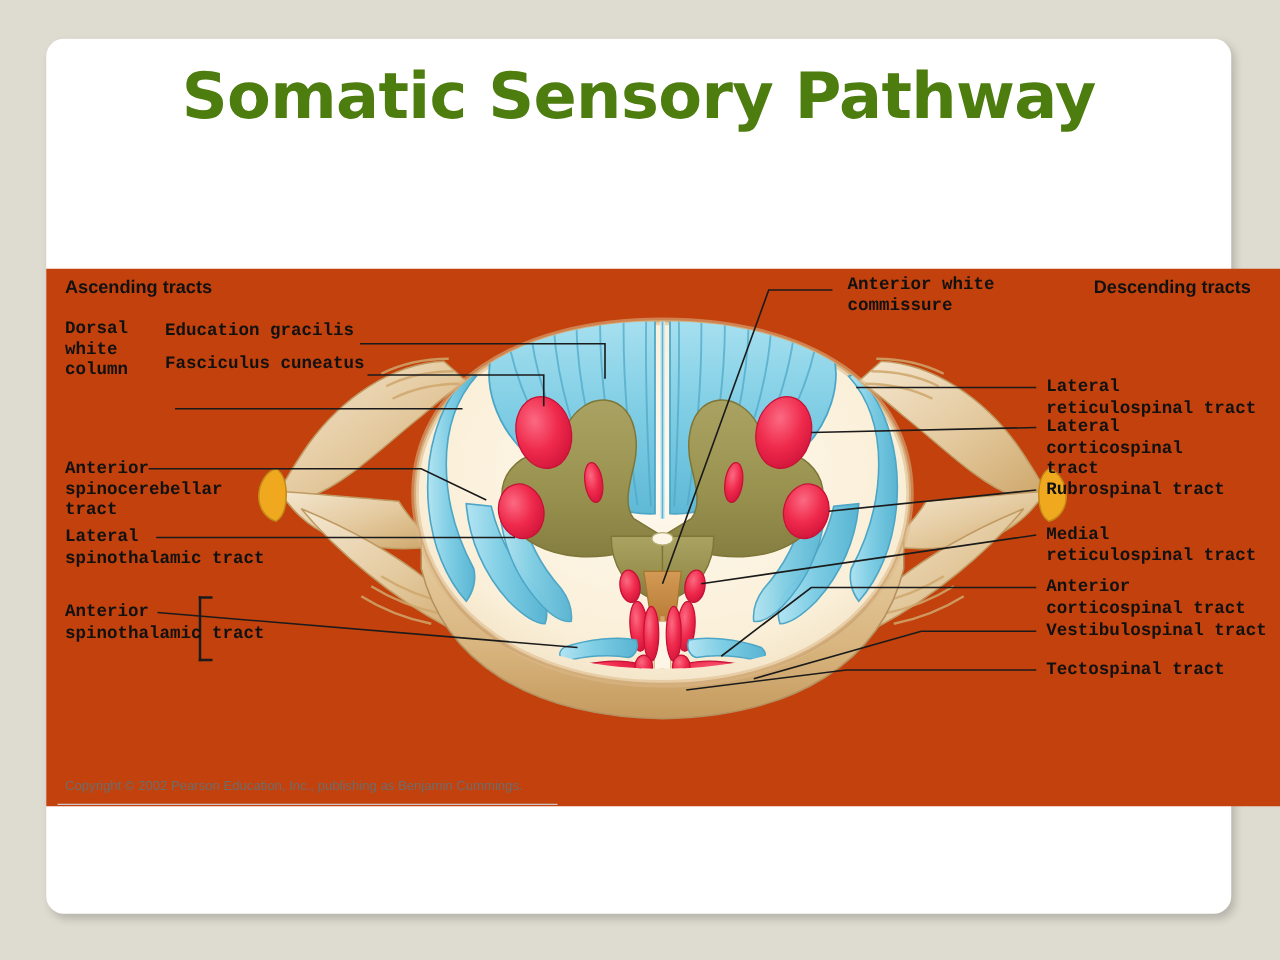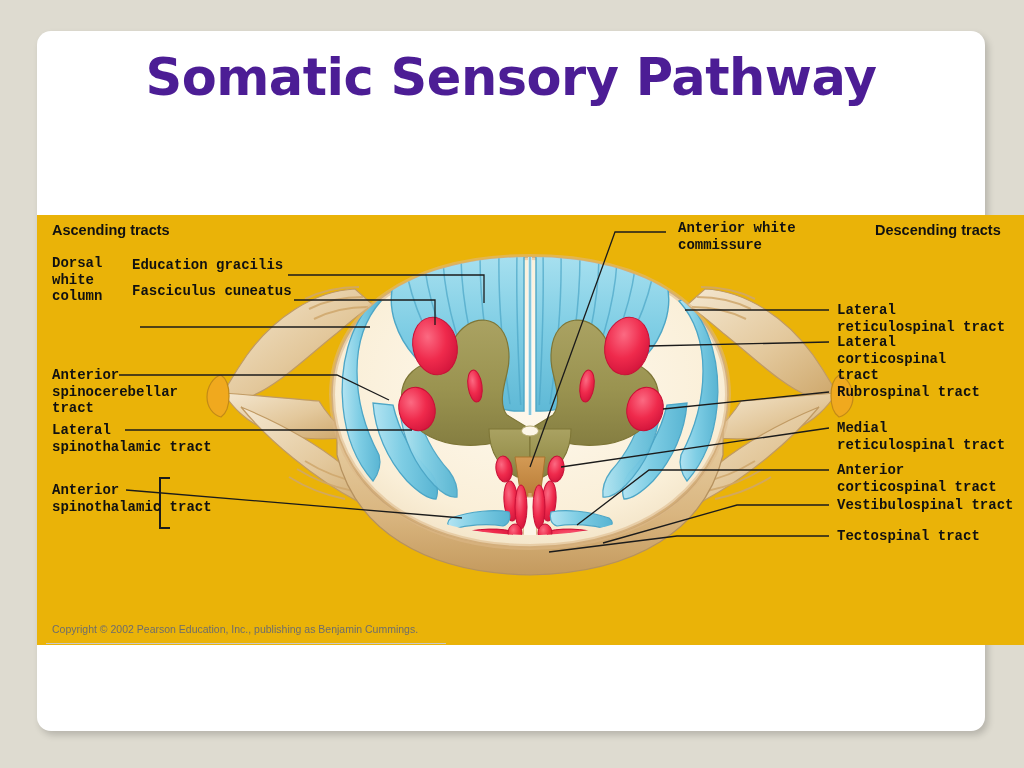--- a/index.html
+++ b/index.html
@@ -15,26 +15,26 @@
     position:absolute;left:37px;top:31px;width:948px;height:700px;
     background:#ffffff;border-radius:14px;
     box-shadow:3px 4px 7px rgba(0,0,0,.18);
   }
   
   #title{
     position:absolute;left:37px;top:48px;width:948px;
     text-align:center;
     font-family:"DejaVu Sans", sans-serif;
     font-weight:bold;font-size:51px;letter-spacing:-0.5px;
-    color:#4c1d95;white-space:nowrap;
+    color:#4d7c0f;white-space:nowrap;
   }
   
   #figure{
     position:absolute;left:37px;top:215px;width:987px;height:430px;
-    background:#eab308;
+    background:#c2410c;
   }
   #figure-rule{
     position:absolute;left:46px;top:643px;width:400px;height:1px;
     background:#c9c9c9;
   }
   
   .hdr{
     position:absolute;font-weight:bold;font-size:14.5px;color:#111;
     font-family:"Liberation Sans", sans-serif;white-space:nowrap;
   }

